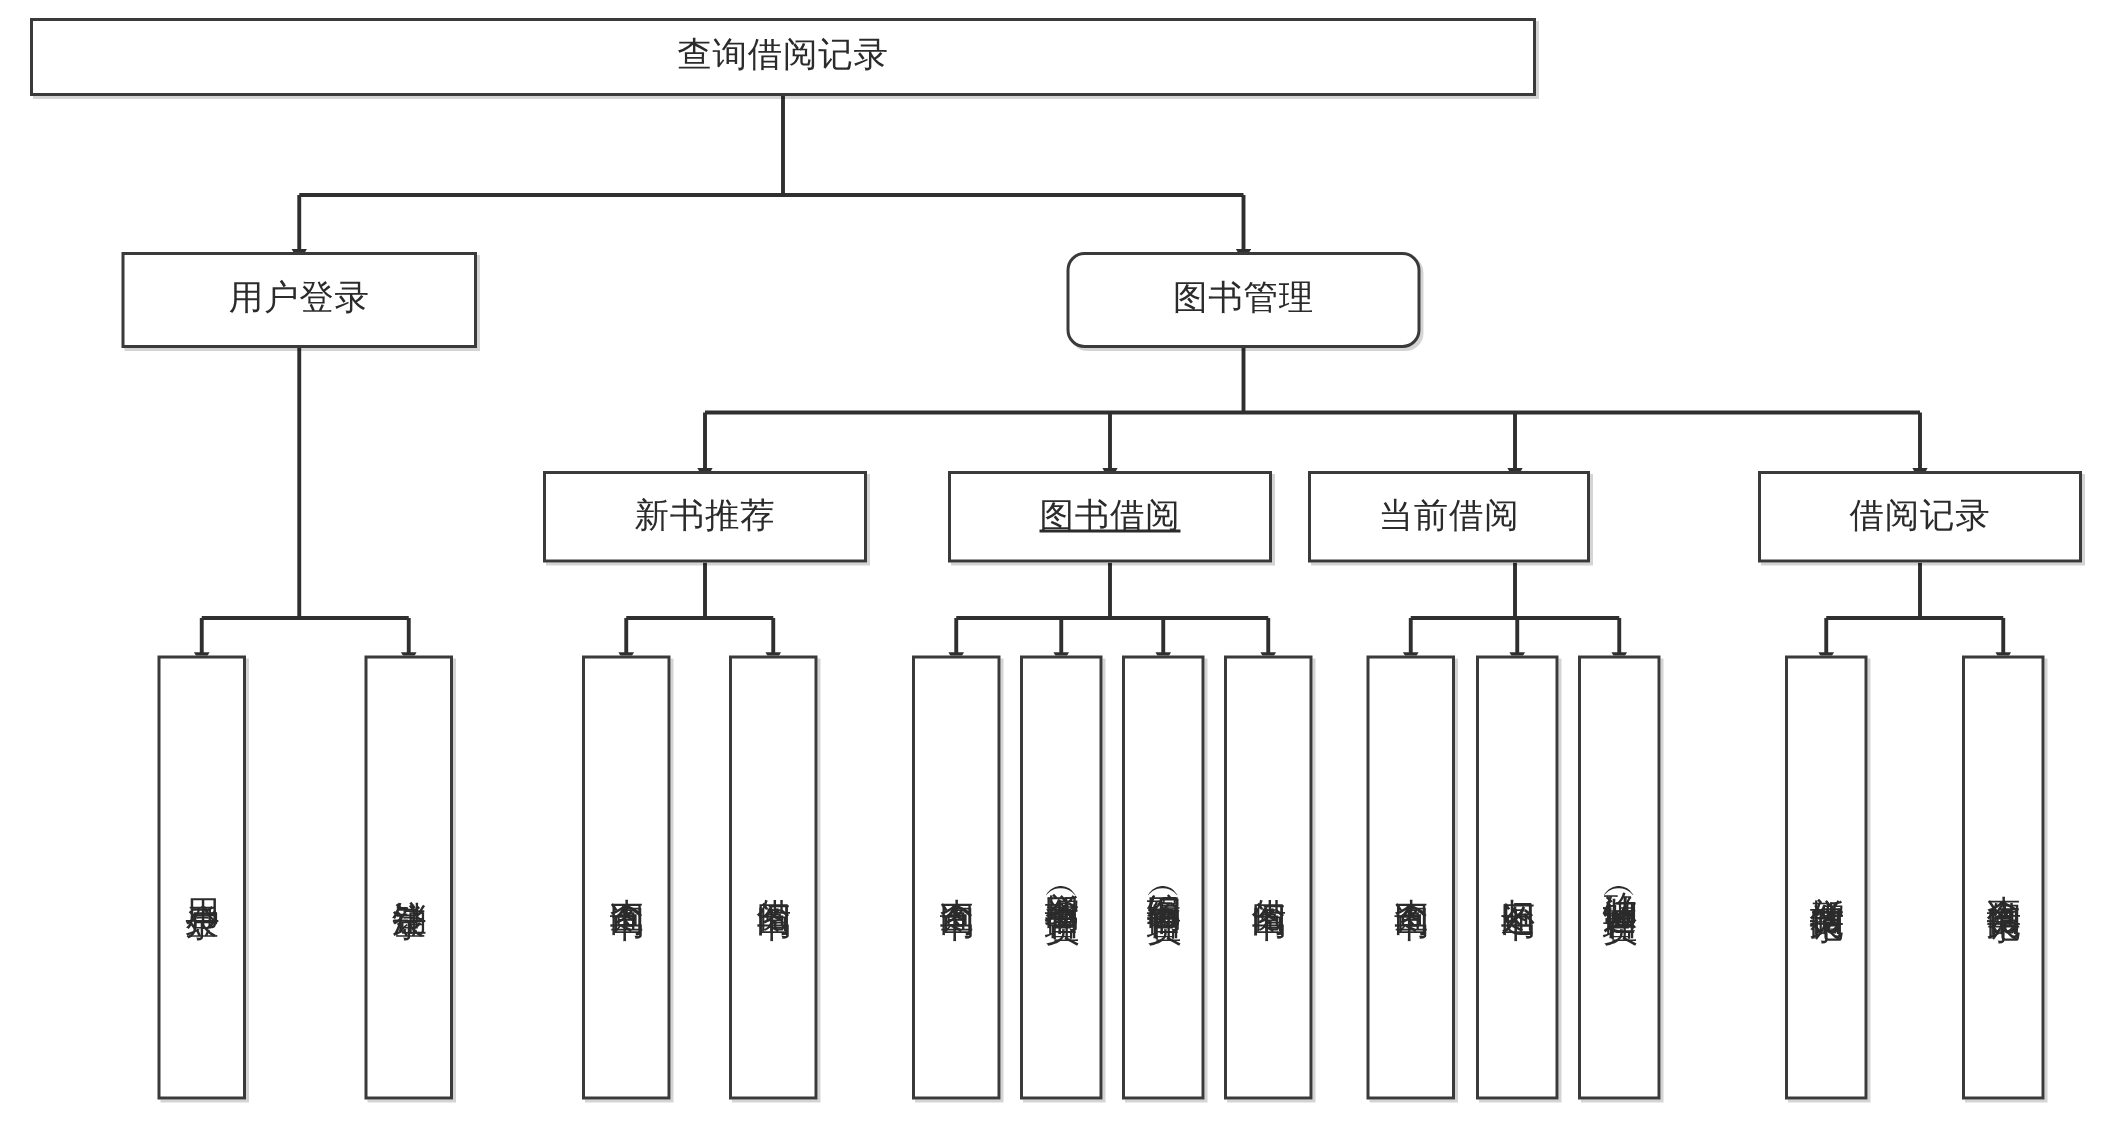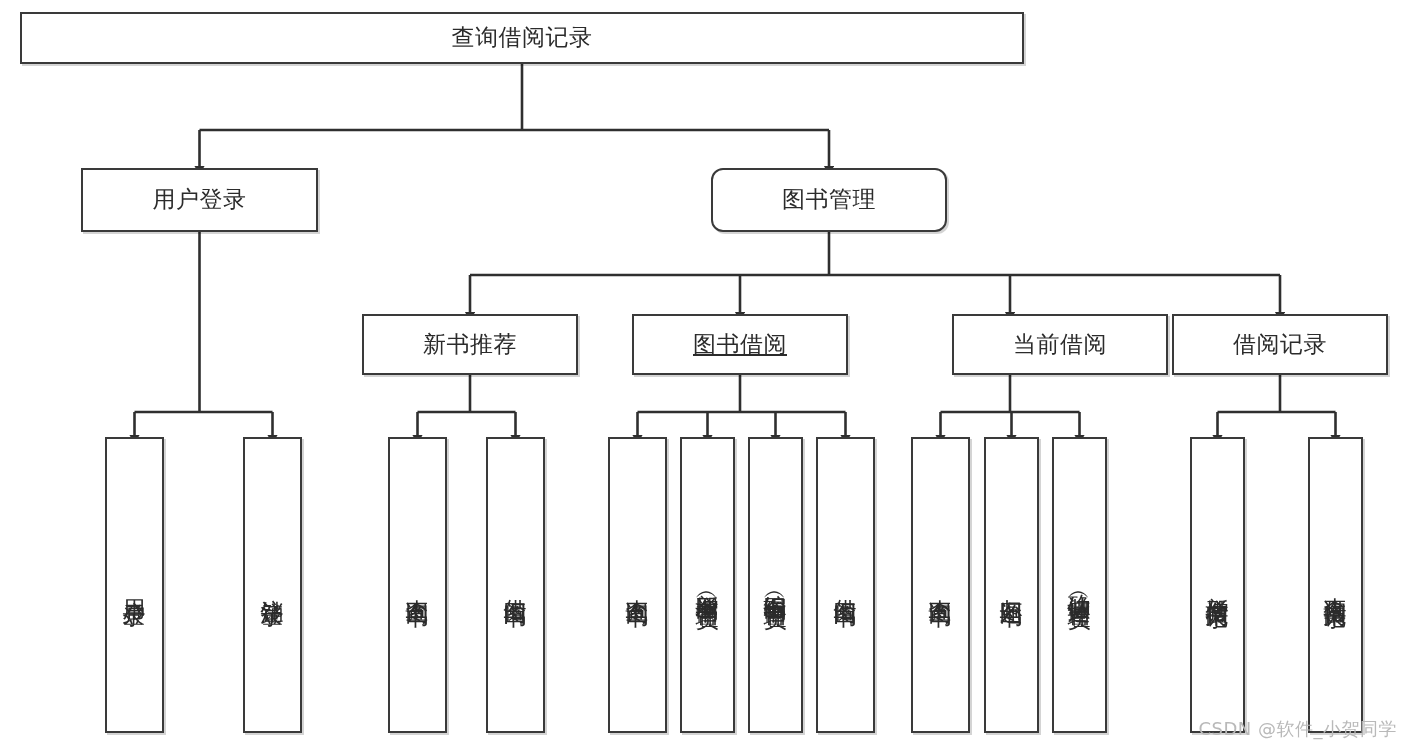--- a/index.html
+++ b/index.html
@@ -131,21 +131,21 @@
       </div>
       <div class="node h" style="left: 711px; top: 168px; width: 236px; height: 64px; border-radius: 12px;">
         <span class="label">图书管理</span>
       </div>
       <div class="node h" style="left: 362px; top: 314px; width: 216px; height: 61px;">
         <span class="label">新书推荐</span>
       </div>
       <div class="node h" style="left: 632px; top: 314px; width: 216px; height: 61px; text-decoration: underline;">
         <span class="label">图书借阅</span>
       </div>
-      <div class="node h" style="left: 952px; top: 314px; width: 216px; height: 61px;">
+      <div class="node h" style="left: 872px; top: 314px; width: 188px; height: 61px;">
         <span class="label">当前借阅</span>
       </div>
       <div class="node h" style="left: 1172px; top: 314px; width: 216px; height: 61px;">
         <span class="label">借阅记录</span>
       </div>
       <div class="node v" style="left: 105px; top: 437px; width: 59px; height: 296px;">
         <span class="label">用户登录</span>
       </div>
       <div class="node v" style="left: 243px; top: 437px; width: 59px; height: 296px;">
         <span class="label">注销登录</span>
@@ -178,14 +178,13 @@
         <span class="label">确认归还（管理员）</span>
       </div>
       <div class="node v" style="left: 1190px; top: 437px; width: 55px; height: 296px;">
         <span class="label">新增借阅记录</span>
       </div>
       <div class="node v" style="left: 1308px; top: 437px; width: 55px; height: 296px;">
         <span class="label">查询借阅记录</span>
       </div>
     </div>
 
-  <div id="watermark">CSDN @软件_小贺同学</div>
 </div>
 
 </body></html>

